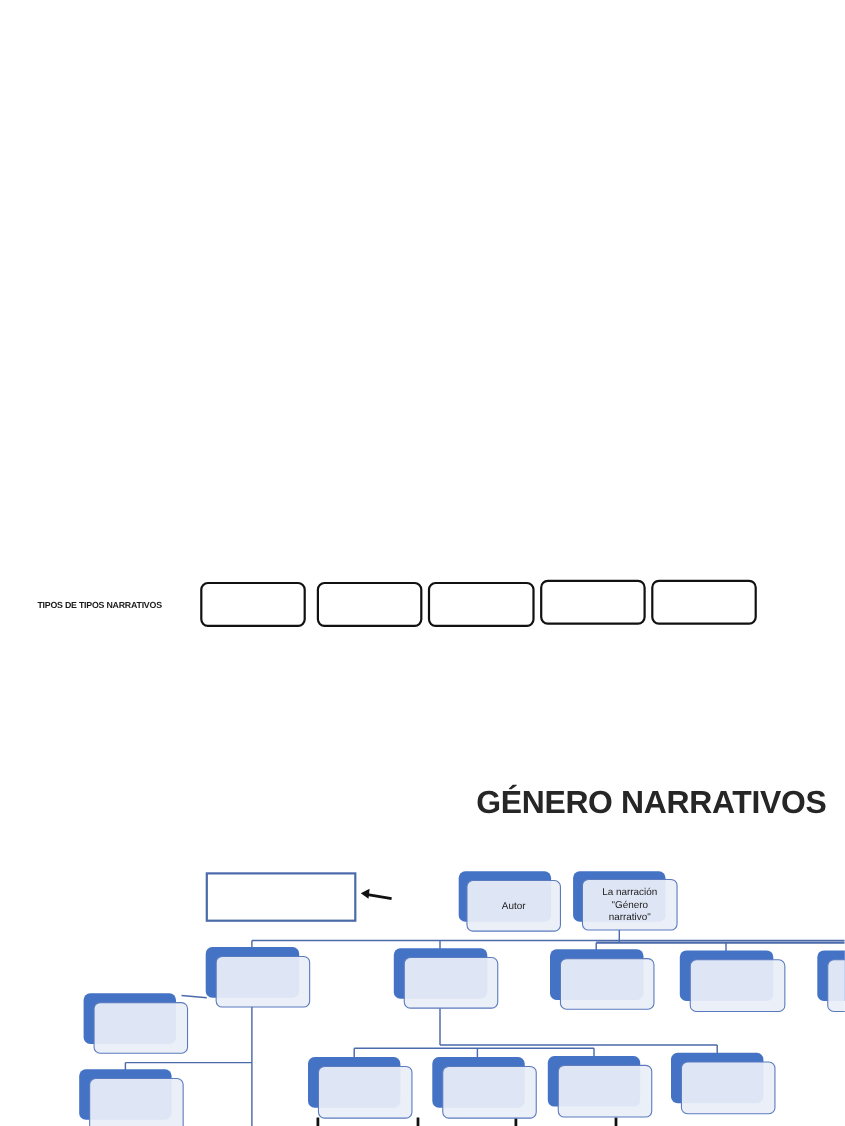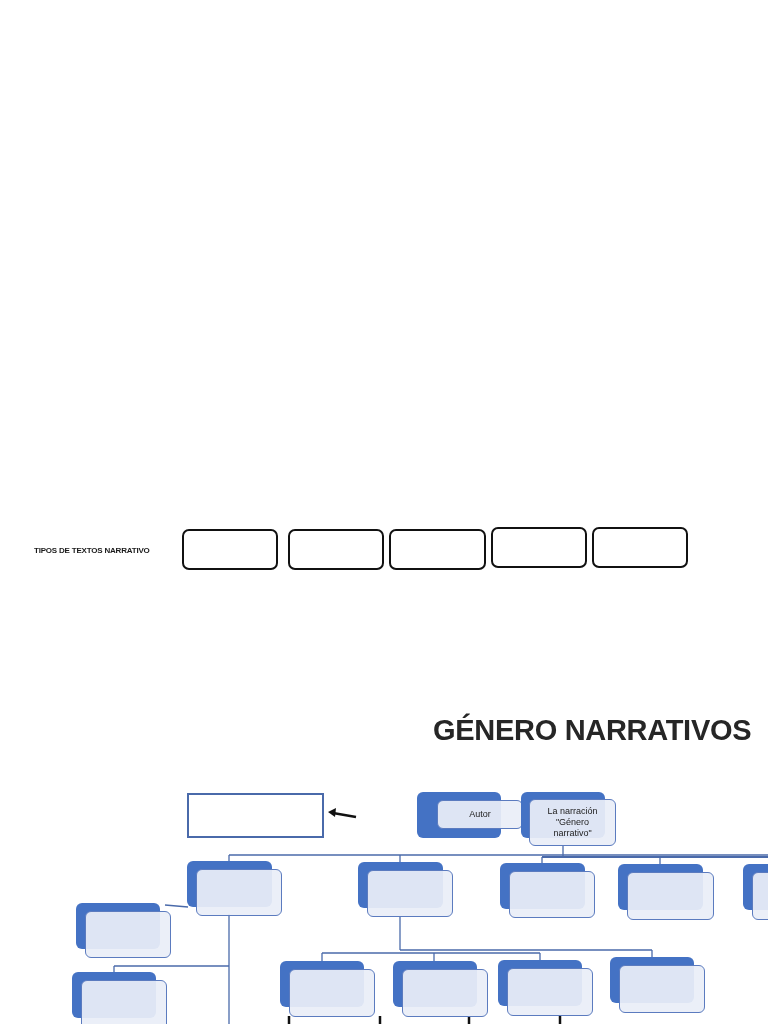--- a/index.html
+++ b/index.html
@@ -34,21 +34,21 @@
     position: absolute; background: rgba(233,238,247,0.93);
     border: 1.5px solid #5b7bbf; border-radius: 6px; box-sizing: border-box;
     display: flex; align-items: center; justify-content: center; text-align: center;
     font-size: 9px; color: #222; line-height: 11px;
   }
   svg.lines { position: absolute; left: 0; top: 0; }
 </style>
 </head>
 <body>
 
-<div class="abs tipos-label">TIPOS DE TEXTOS NARRATIVO</div>
+<div class="abs tipos-label">TIPOS DE TIPOS NARRATIVOS</div>
 <div class="abs tipo-box" style="left:182px;top:529px;width:96px;height:41px;"></div>
 <div class="abs tipo-box" style="left:288px;top:529px;width:96px;height:41px;"></div>
 <div class="abs tipo-box" style="left:389px;top:529px;width:97px;height:41px;"></div>
 <div class="abs tipo-box" style="left:491px;top:527px;width:96px;height:41px;"></div>
 <div class="abs tipo-box" style="left:592px;top:527px;width:96px;height:41px;"></div>
 
 <div class="abs title">GÉNERO NARRATIVOS</div>
 
 <div class="abs empty-rect"></div>
 <svg class="abs" style="left:326px;top:808px;" width="32" height="14">
@@ -84,21 +84,21 @@
   <g stroke="#111" stroke-width="2.5">
     <line x1="289" y1="1016" x2="289" y2="1024"></line>
     <line x1="380" y1="1016" x2="380" y2="1024"></line>
     <line x1="469" y1="1016" x2="469" y2="1024"></line>
     <line x1="560" y1="1016" x2="560" y2="1024"></line>
   </g>
 </svg>
 
 <div class="node" style="left:417px;top:792px;width:94px;height:54px;">
   <div class="back" style="width:84px;height:46px;"></div>
-  <div class="front" style="left:20px;top:8px;width:86px;height:29px;">Autor</div>
+  <div class="front" style="left:7px;top:8px;width:86px;height:47px;">Autor</div>
 </div>
 <div class="node" style="left:521px;top:792px;width:95px;height:54px;">
   <div class="back" style="width:84px;height:46px;"></div>
   <div class="front" style="left:8px;top:7px;width:87px;height:47px;padding:2px 6px;">La narración "Género narrativo"</div>
 </div>
 
 <div class="node" style="left:187px;top:861px;width:95px;height:55px;">
   <div class="back" style="width:85px;height:46px;"></div>
   <div class="front" style="left:9px;top:8px;width:86px;height:47px;"></div>
 </div>

